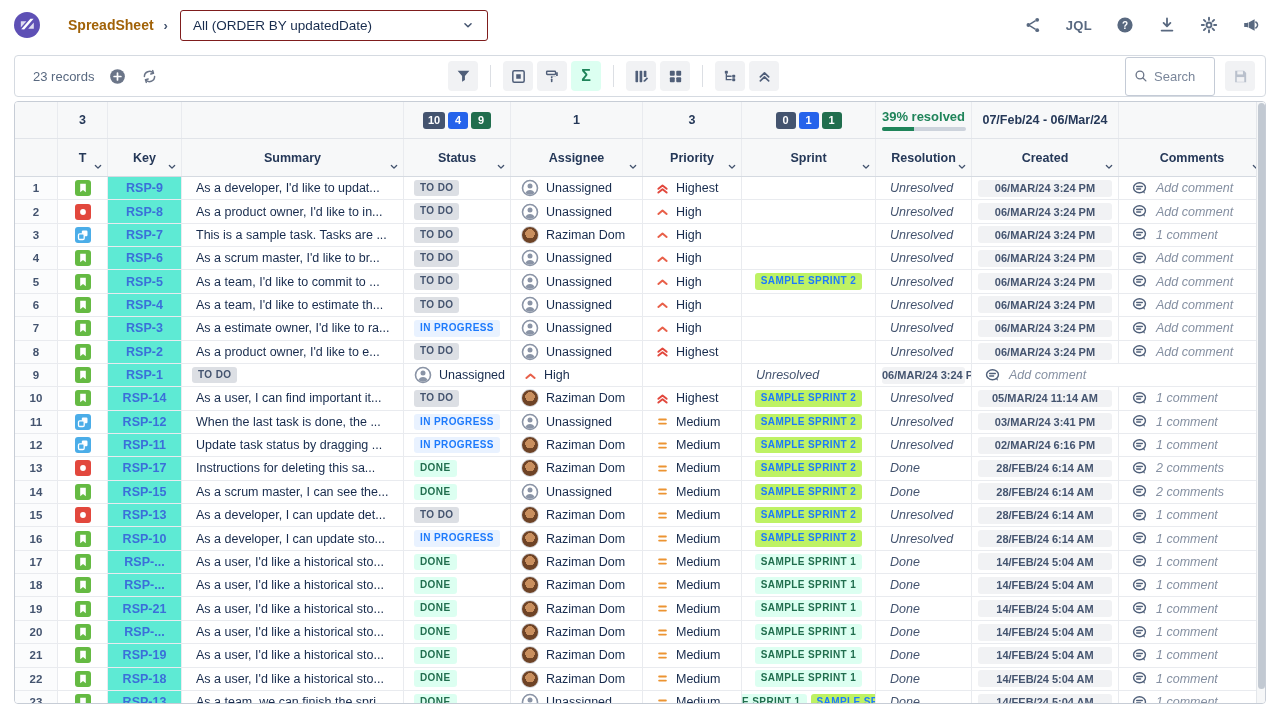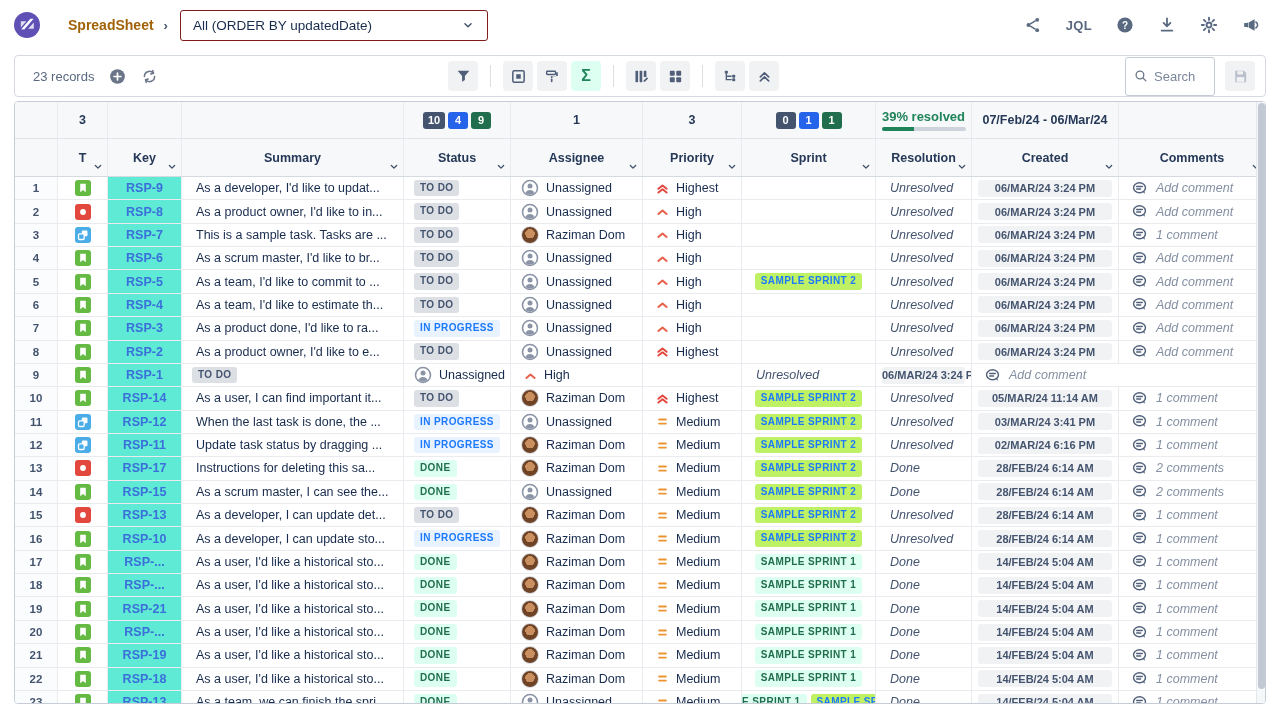--- a/index.html
+++ b/index.html
@@ -702,21 +702,21 @@
           <span class="type-icon">
             <svg viewBox="0 0 16 16">
               <rect width="16" height="16" rx="3" fill="var(--story-green)"></rect>
               <path d="M5.2 3.8h5.6v8.4L8 9.9l-2.8 2.3z" fill="#fff"></path>
             </svg>
           </span>
         </div>
         <div class="cell c-key">
           <a class="key-link">RSP-3</a>
         </div>
-        <div class="cell c-sum">As a product done, I'd like to ra...</div>
+        <div class="cell c-sum">As a estimate owner, I'd like to ra...</div>
         <div class="cell c-status">
           <span class="pill st-inprogress">IN PROGRESS</span>
         </div>
         <div class="cell c-assignee">
           <span class="avatar">
             <svg viewBox="0 0 18 18">
               <circle cx="9" cy="9" r="7.5" fill="#fff" stroke="#8A94A6" stroke-width="1.6"></circle>
               <circle cx="9" cy="6.9" r="2.5" fill="#8A94A6"></circle>
               <path d="M4.4 13.9a5.1 5.1 0 0 1 9.2 0 7.4 7.4 0 0 1-9.2 0z" fill="#8A94A6"></path>
             </svg>

